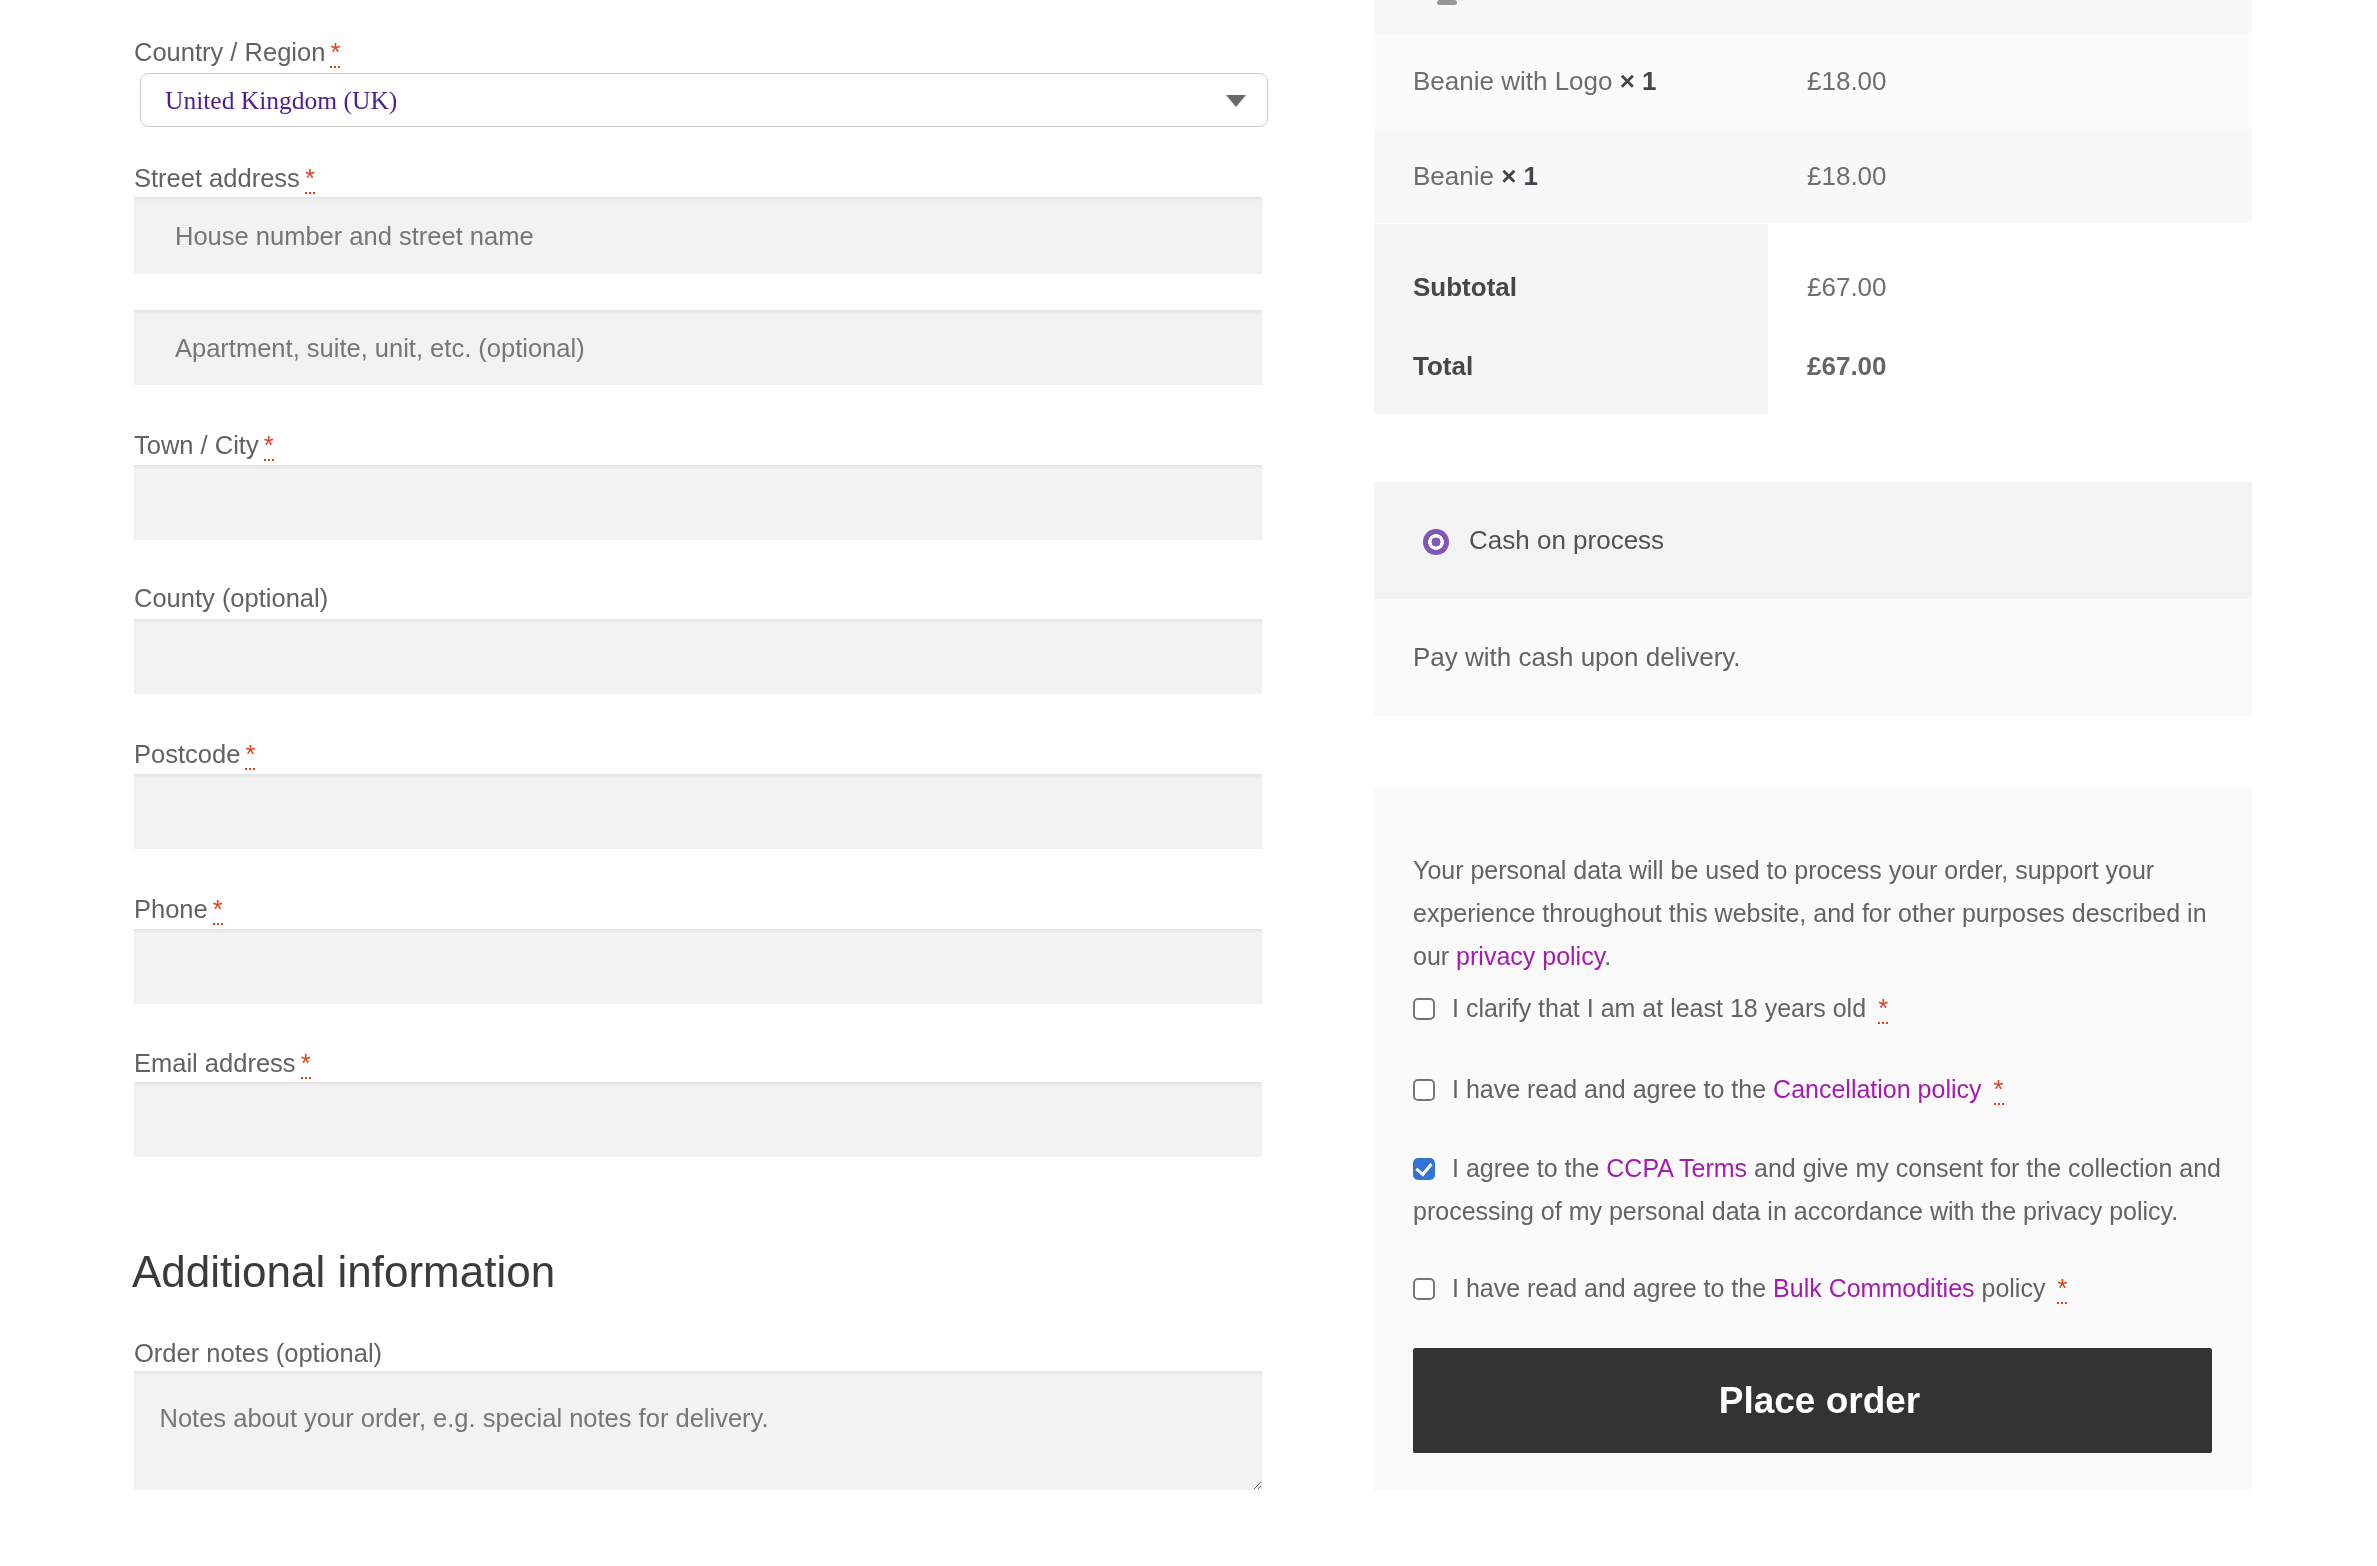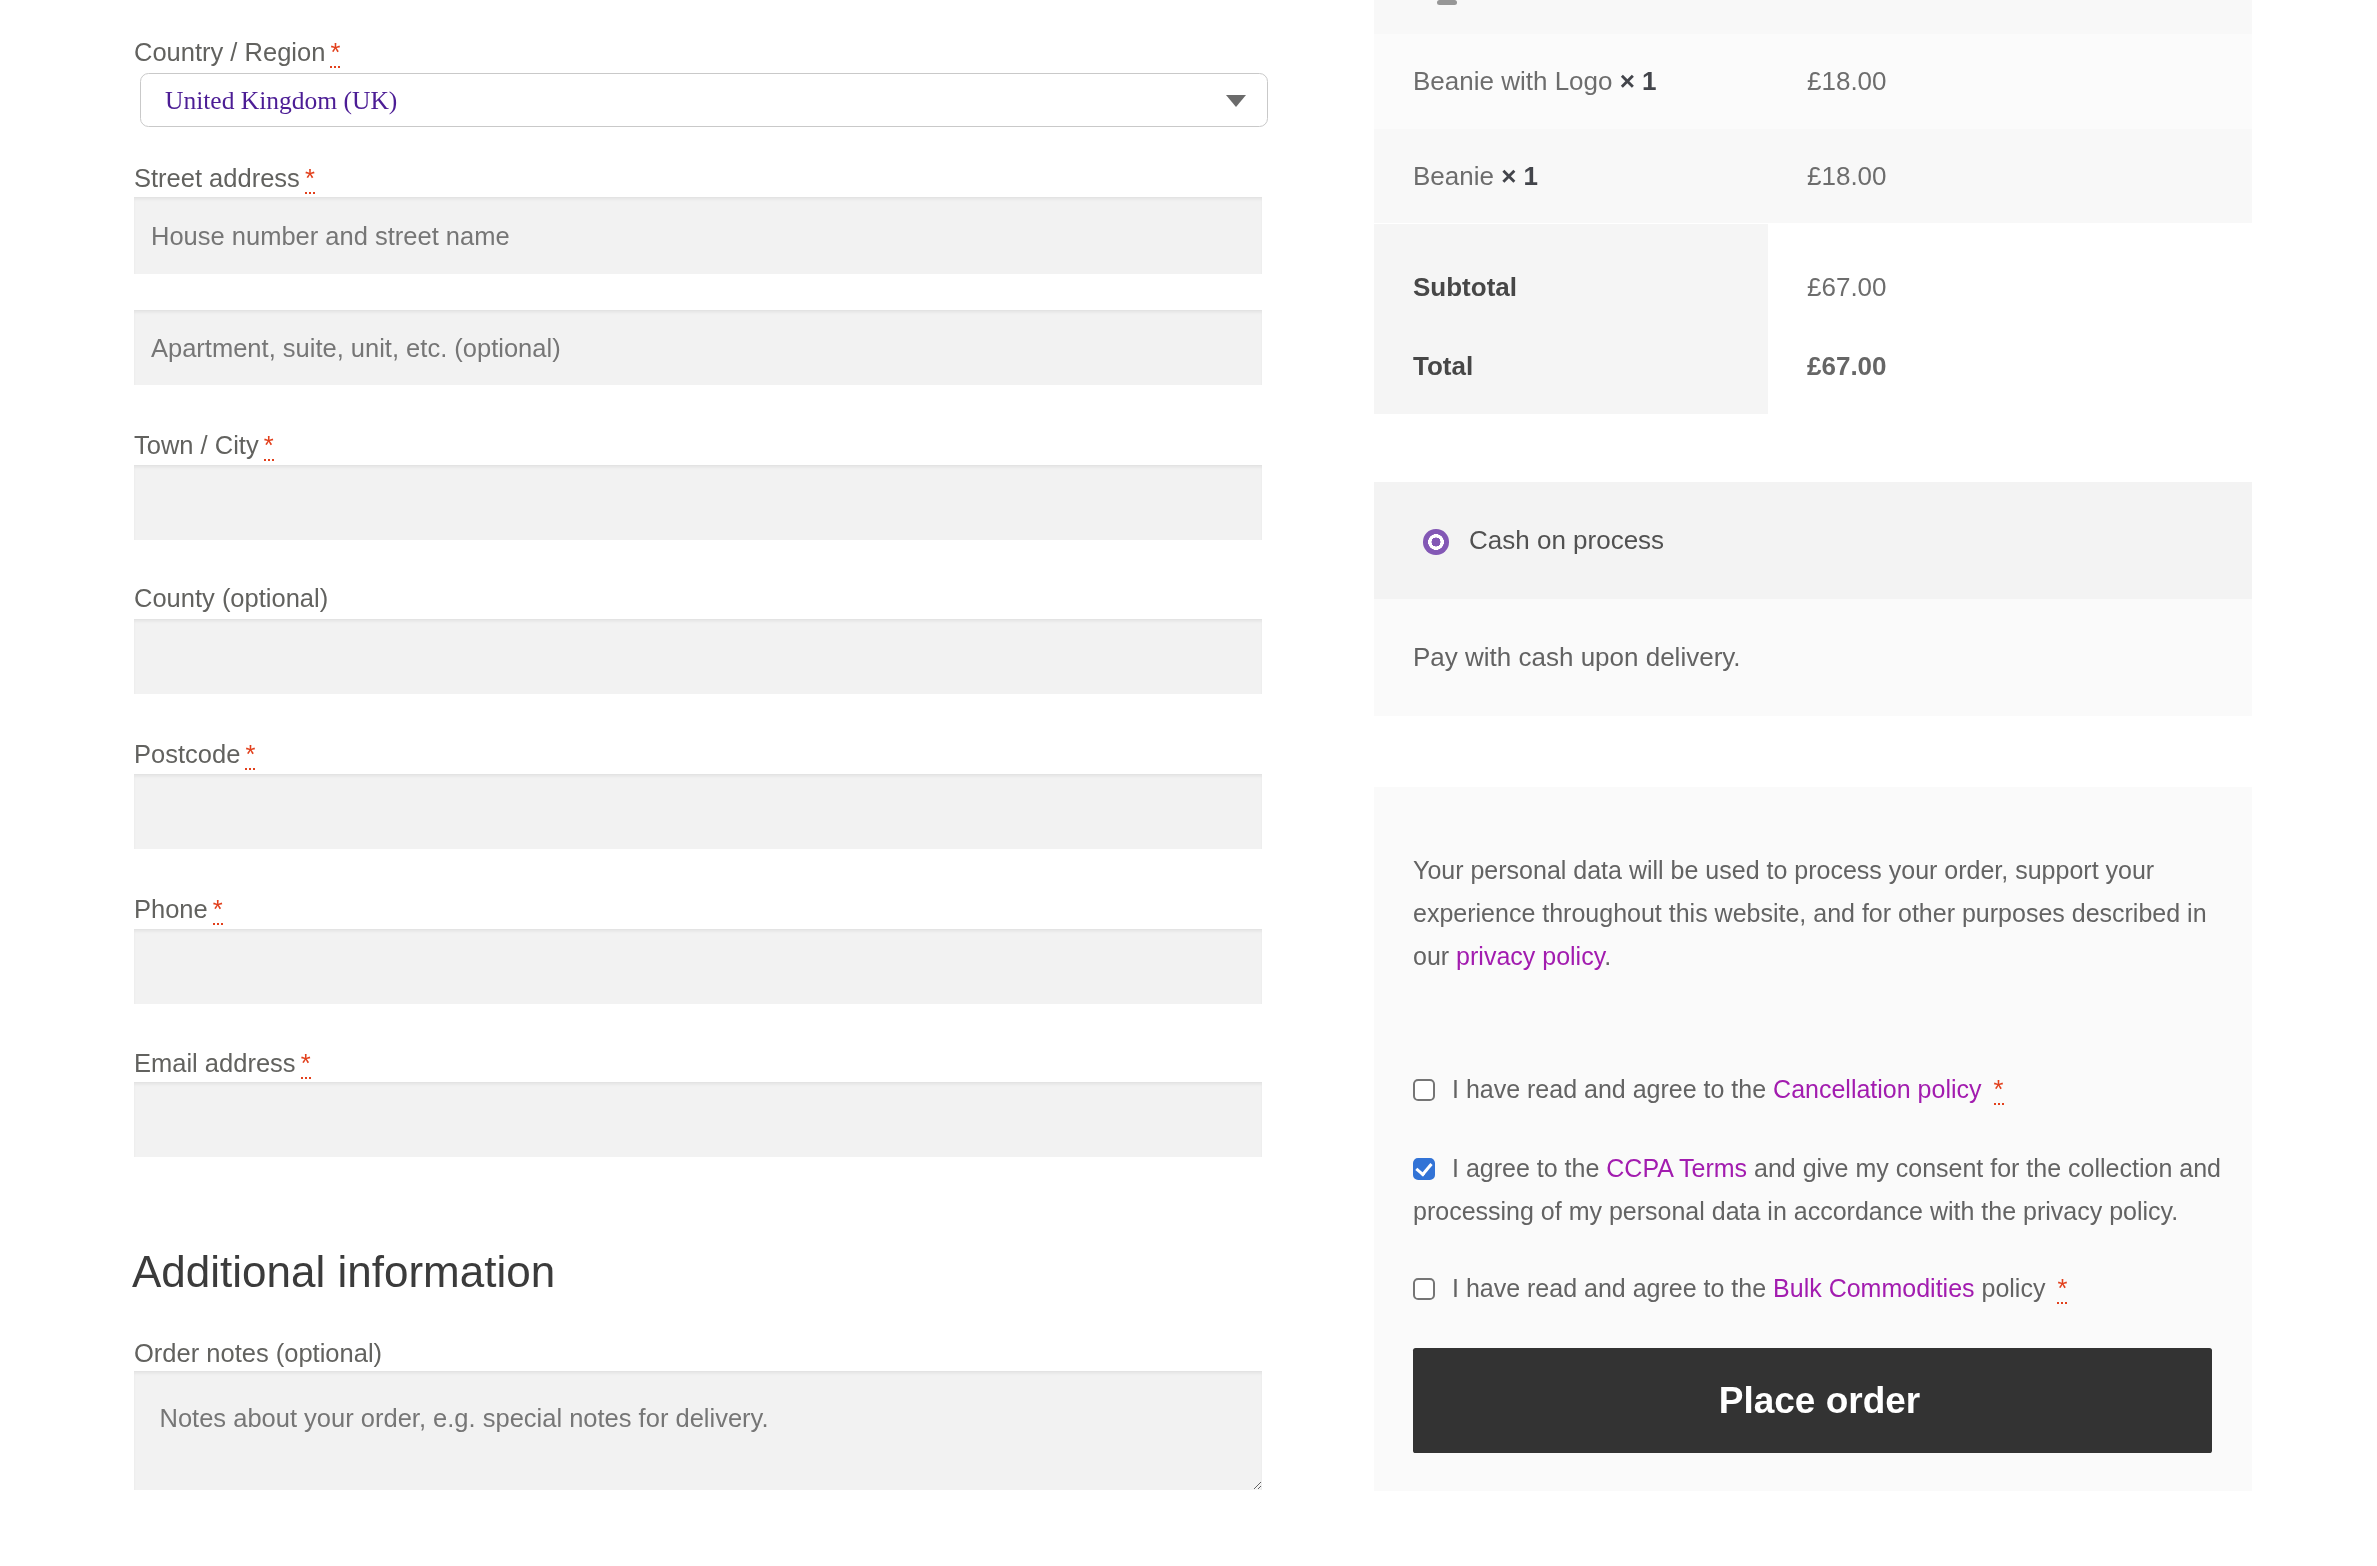--- a/index.html
+++ b/index.html
@@ -4,21 +4,21 @@
 <style>
   html,body{margin:0;padding:0;background:#ffffff;}
   body{font-family:"Liberation Sans",sans-serif;color:#6d6d6d;}
   .page{position:relative;width:2377px;height:1566px;background:#fff;overflow:hidden;border-radius:30px;}
 
   
   .fldlabel{position:absolute;left:134px;width:1128px;font-size:25.5px;line-height:32px;color:#62625f;}
   .req{color:#e2401c;border-bottom:2.6px dotted #e2401c;padding-bottom:0px;margin-left:5.1px;font-size:25.5px;}
   .tinput{position:absolute;left:134px;width:1128px;box-sizing:border-box;background:#f2f2f2;border:none;
           border-top:1.7px solid #e3e3e3;box-shadow:inset 0 1.7px 2.6px rgba(0,0,0,.05);
-          font-family:"Liberation Sans",sans-serif;font-size:25.5px;color:#15803d;padding:0 17px;outline:none;}
+          font-family:"Liberation Sans",sans-serif;font-size:25.5px;color:#15803d;padding:0 41px;outline:none;}
   .tinput::placeholder{color:#767676;opacity:1;}
   .cselect{position:absolute;left:140px;top:73px;width:1128px;height:54px;box-sizing:border-box;
            -webkit-appearance:none;appearance:none;background:#fff;border:1.7px solid #c9c9c9;border-radius:8.5px;
            font-family:Liberation Serif, serif;font-size:25.5px;color:#4c1d95;padding:0 24px;outline:none;}
   .selarrow{position:absolute;left:1226px;top:95px;width:0;height:0;pointer-events:none;
             border-left:10.2px solid transparent;border-right:10.2px solid transparent;border-top:12px solid #6b6b6b;}
   .h2add{position:absolute;left:132px;top:1247px;font-size:44px;font-weight:300;color:#3b3b3b;letter-spacing:0px;}
   .tarea{position:absolute;left:134px;top:1371px;width:1128px;height:119px;box-sizing:border-box;background:#f2f2f2;
          border:none;border-top:1.7px solid #e3e3e3;box-shadow:inset 0 1.7px 2.6px rgba(0,0,0,.05);
          font-family:"Liberation Sans",sans-serif;font-size:25.5px;color:#777;padding:32px 25.5px;resize:both;outline:none;}
@@ -129,20 +129,21 @@
         <span class="paylabel">Cash on process</span>
       </div>
       <div class="rrow paydesc">
         <span>Pay with cash upon delivery.</span>
       </div>
     </div>
 
     <div class="rrow privbox">
       <p class="privp"><span>Your personal data will be used to process your order, support your experience throughout this website, and for other purposes described in our </span><a class="plink">privacy policy</a><span>.</span></p>
 
+      <p class="trow t1"><span class="cb"></span><span>I clarify that I am at least 18 years old </span><span></span><span class="req">*</span></p>
 
       <p class="trow t2"><span class="cb"></span><span>I have read and agree to the </span><a class="plink">Cancellation policy</a><span> </span><span class="req">*</span></p>
 
       <p class="trow t3"><span class="cb on"></span><span>I agree to the </span><a class="plink">CCPA Terms</a><span> and give my consent for the collection and processing of my personal data in accordance with the privacy policy.</span></p>
 
       <p class="trow t4"><span class="cb"></span><span>I have read and agree to the </span><a class="plink">Bulk Commodities</a><span> policy </span><span class="req">*</span></p>
 
       <button class="placebtn">Place order</button>
     </div>
 

